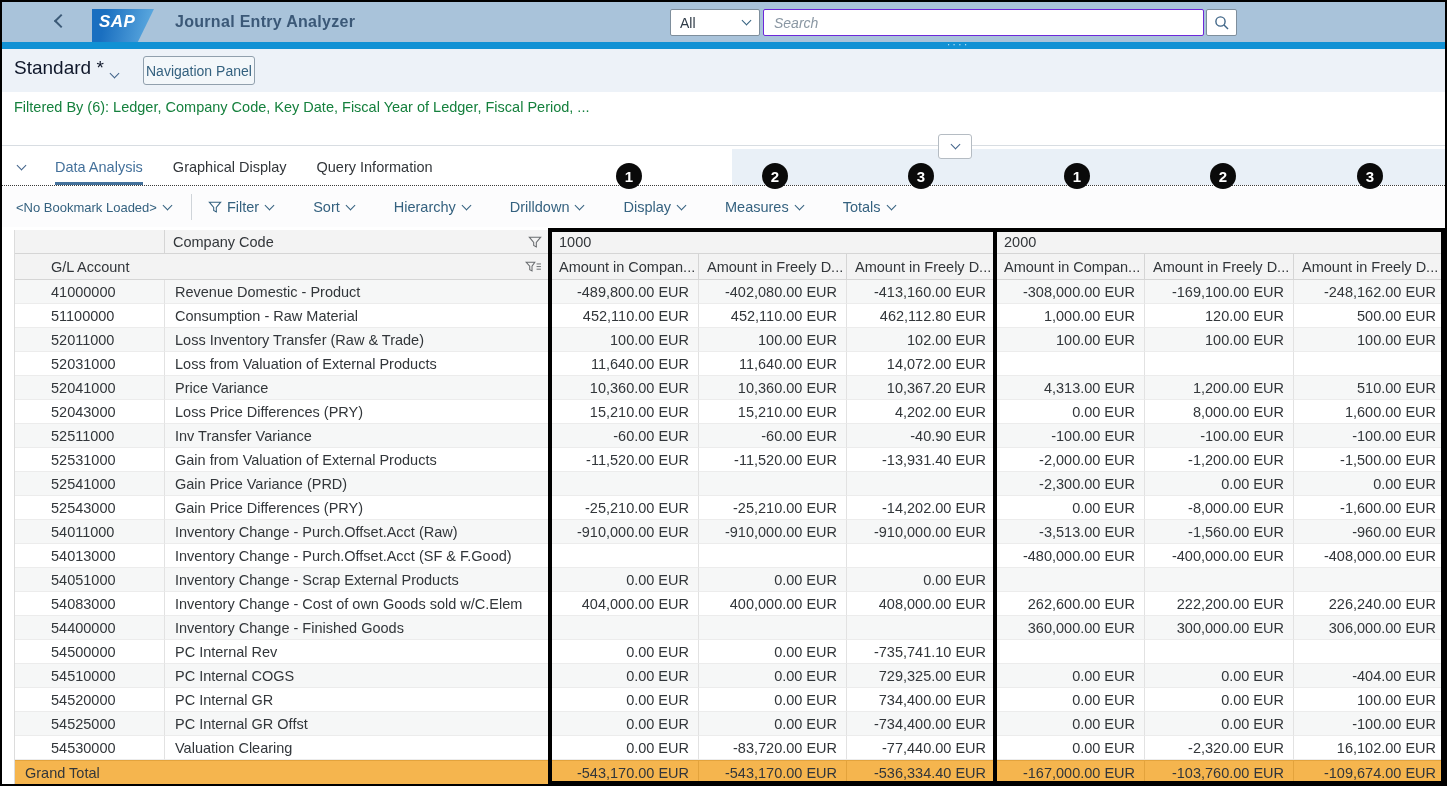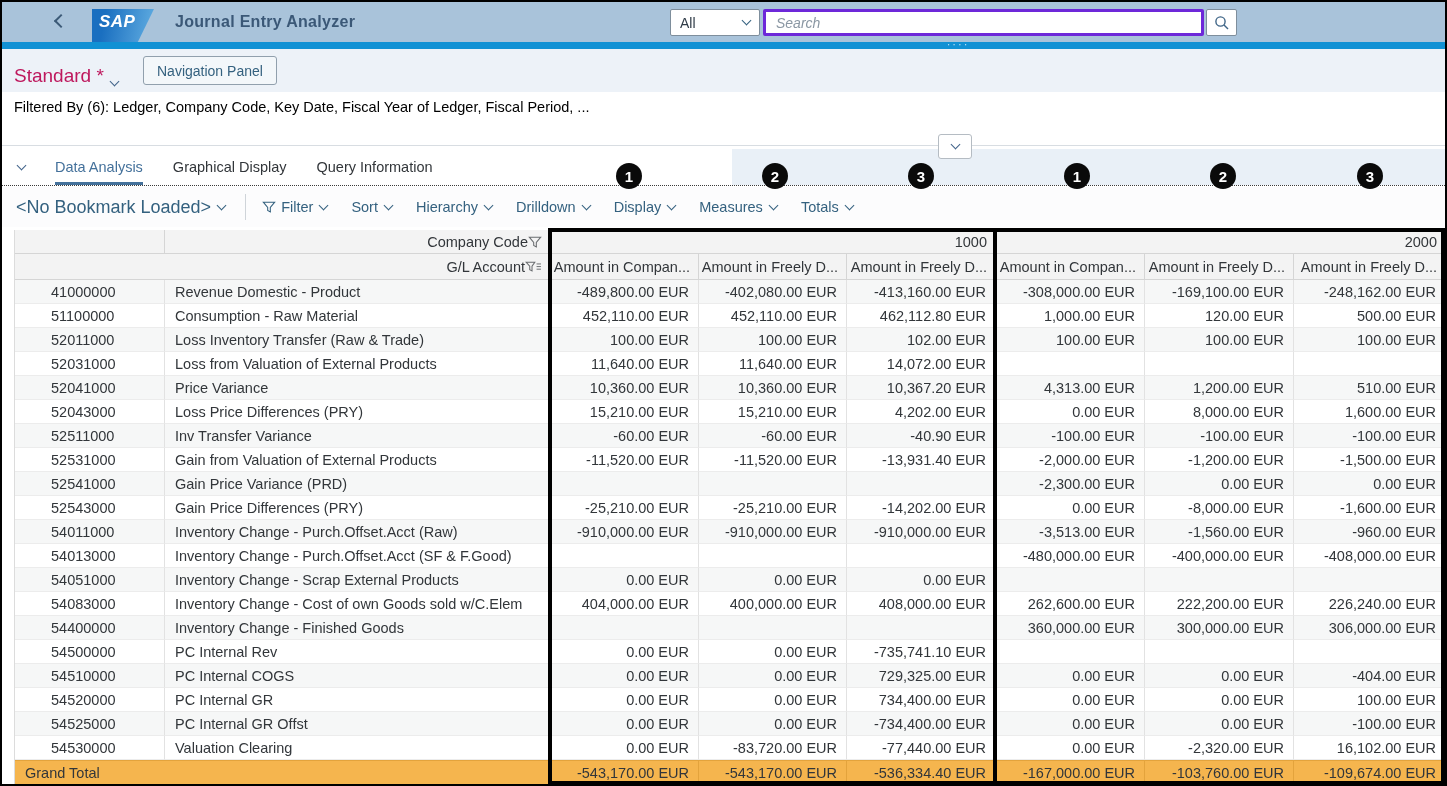--- a/index.html
+++ b/index.html
@@ -16,62 +16,62 @@
               background:linear-gradient(100deg,#1a6fc0 20%,#5aa7de 90%);
               clip-path:polygon(0 0,100% 0,70% 100%,0 100%);
               color:#fff; font-weight:bold; font-style:italic; font-size:17px;
               line-height:26px; padding-left:7px; letter-spacing:.5px; }
   .shell-title { position:absolute; left:173px; top:11px; font-size:16px; font-weight:bold;
                  color:#3b5877; letter-spacing:.3px; }
   .scope-box { position:absolute; left:668px; top:7px; width:90px; height:27px; background:#fff;
                border:1px solid #7e8e9c; border-radius:2px; display:flex; align-items:center;
                justify-content:space-between; padding:0 9px; font-size:14px; color:#2f3b47; cursor:pointer; }
   .search-input { position:absolute; left:761px; top:7px; width:441px; height:27px;
-                  border:3px solid #6d28d9; border-radius:2px; padding:0 10px; font-size:14px;
+                  border:1px solid #6d28d9; border-radius:2px; padding:0 10px; font-size:14px;
                   font-family:"Liberation Sans",sans-serif; color:#32363a; }
   .search-input::placeholder { font-style:italic; color:#8a97a3; }
   .search-btn { position:absolute; left:1204px; top:7px; width:31px; height:27px; background:#fff;
                 border:1px solid #7e8e9c; border-radius:2px; display:flex; align-items:center;
                 justify-content:center; cursor:pointer; }
 
   
   .accentbar { position:absolute; left:0; top:40px; width:100%; height:7px; background:#1191d4; }
   .grip { position:absolute; left:936px; top:-3px; width:40px; text-align:center; color:#bfe0f4;
           font-size:11px; letter-spacing:2px; cursor:row-resize; line-height:10px; }
 
   
   .variantbar { position:absolute; left:0; top:47px; width:100%; height:43px; background:#edf2f8; }
-  .variant-sel { position:absolute; left:12px; top:16px; display:flex; align-items:flex-end;
-                 font-size:19px; color:#be185d; cursor:pointer; }
-  .navpanel-btn { position:absolute; left:141px; top:7px; height:29px; padding:0 13px;
+  .variant-sel { position:absolute; left:12px; top:8px; display:flex; align-items:flex-end;
+                 font-size:19px; color:#0f172a; cursor:pointer; }
+  .navpanel-btn { position:absolute; left:141px; top:7px; height:29px; padding:0 2px;
                   border:1px solid #91a0ad; border-radius:3px; background:#f3f7fa;
                   font-size:14px; color:#34617f; font-family:"Liberation Sans",sans-serif; cursor:pointer; }
 
   
   .filterbar { position:absolute; left:0; top:90px; width:100%; height:53px; background:#fff; }
-  .filtered-text { position:absolute; left:12px; top:7px; font-size:14.5px; color:#000000; }
+  .filtered-text { position:absolute; left:12px; top:7px; font-size:14.5px; color:#15803d; }
   .hline { position:absolute; left:0; top:143px; width:100%; height:1px; background:#d8dde2; }
   .expander { position:absolute; left:936px; top:132px; width:34px; height:25px; background:#fff;
               border:1px solid #b5bcc3; border-radius:3px; display:flex; align-items:center;
               justify-content:center; cursor:pointer; z-index:4; }
 
   
   .tabstrip { position:absolute; left:0; top:147px; width:100%; height:37px; background:#fff;
               border-bottom:1px dotted #3a3a3a; }
   .tab-tint { position:absolute; left:730px; right:0; top:0; bottom:0; background:#e9f0f7; }
   .tabs { position:absolute; left:16px; top:0; height:100%; display:flex; align-items:center; gap:30px; }
   .tab { height:100%; display:flex; align-items:center; font-size:14.5px; color:#32363a; cursor:pointer; }
   .tab.active { color:#44719b; box-shadow:inset 0 -3px 0 #44719b; }
 
   
   .toolbar { position:absolute; left:0; top:185px; width:100%; height:40px; background:#fcfcfd;
              display:flex; align-items:center; }
-  .bookmark { margin-left:14px; font-size:18px; color:#34617f; display:flex; align-items:center; cursor:pointer; }
+  .bookmark { margin-left:14px; font-size:13px; color:#34617f; display:flex; align-items:center; cursor:pointer; }
   .tb-sep { width:1px; height:26px; background:#cfd4d9; margin:0 16px 0 20px; }
-  .menus { display:flex; align-items:center; gap:24px; }
+  .menus { display:flex; align-items:center; gap:40px; }
   .menu-item { font-size:14.5px; color:#34617f; display:flex; align-items:center; cursor:pointer; }
   .menu-item svg { margin-right:5px; }
 
   .chev { display:inline-block; width:7px; height:7px; border-right:1.6px solid currentColor;
           border-bottom:1.6px solid currentColor; transform:rotate(45deg); margin-left:7px;
           position:relative; top:-2px; }
   .chev.lone { margin-left:0; }
 
   
   .badge { position:absolute; top:161px; width:26px; height:26px; border-radius:50%; background:#0a0a0a;
@@ -83,21 +83,21 @@
   
   .crosstab { position:absolute; left:12px; top:228px; width:1430px; border-left:1px solid #dcdcdc; }
   .grow { display:grid; }
   .h1 { grid-template-columns:150px 386px 445px 449px; height:24px; }
   .h2 { grid-template-columns:536px 148px 148px 149px 149px 149px 151px; height:26px; }
   .dr { grid-template-columns:150px 386px 148px 148px 149px 149px 149px 151px; height:24px; }
   .cell { border-right:1px solid #e2e2e2; border-bottom:1px solid #ececec; display:flex;
           align-items:center; overflow:hidden; white-space:nowrap; font-size:14.5px; color:#32363a; }
   .grow .cell:last-child { border-right:none; }
   .hcell { background:#f3f3f3; border-right:1px solid #d5d5d5; border-bottom:1px solid #d5d5d5;
-           padding:0 8px; justify-content:flex-end; }
+           padding:0 8px; justify-content:space-between; }
   .num { justify-content:flex-end; padding-right:9px; }
   .txt { padding-left:10px; }
   .acct { padding-left:36px;text-align:center; }
   .rows .dr:nth-child(odd) .cell { background:#f6f7f7; }
   .rows .dr:nth-child(even) .cell { background:#fff; }
   .total .cell { background:#f5b54e; border-right:1px solid #e3a33c; border-bottom:none;
                  border-top:1px solid #e3a33c; }
   .total .cell:last-child { border-right:none; }
 </style>
 </head>

